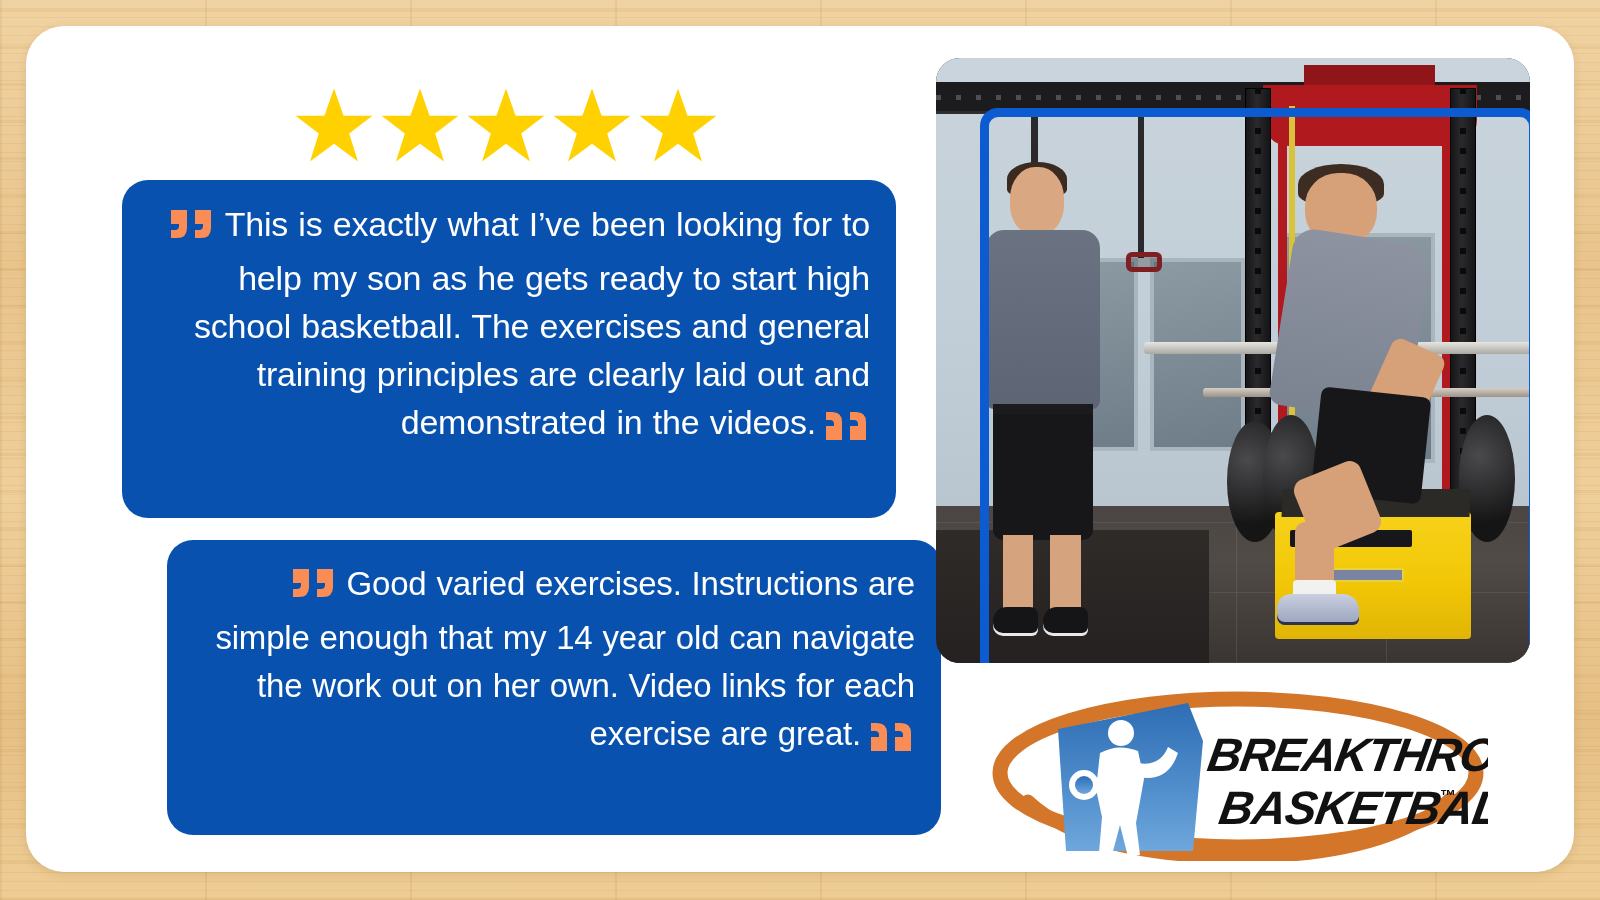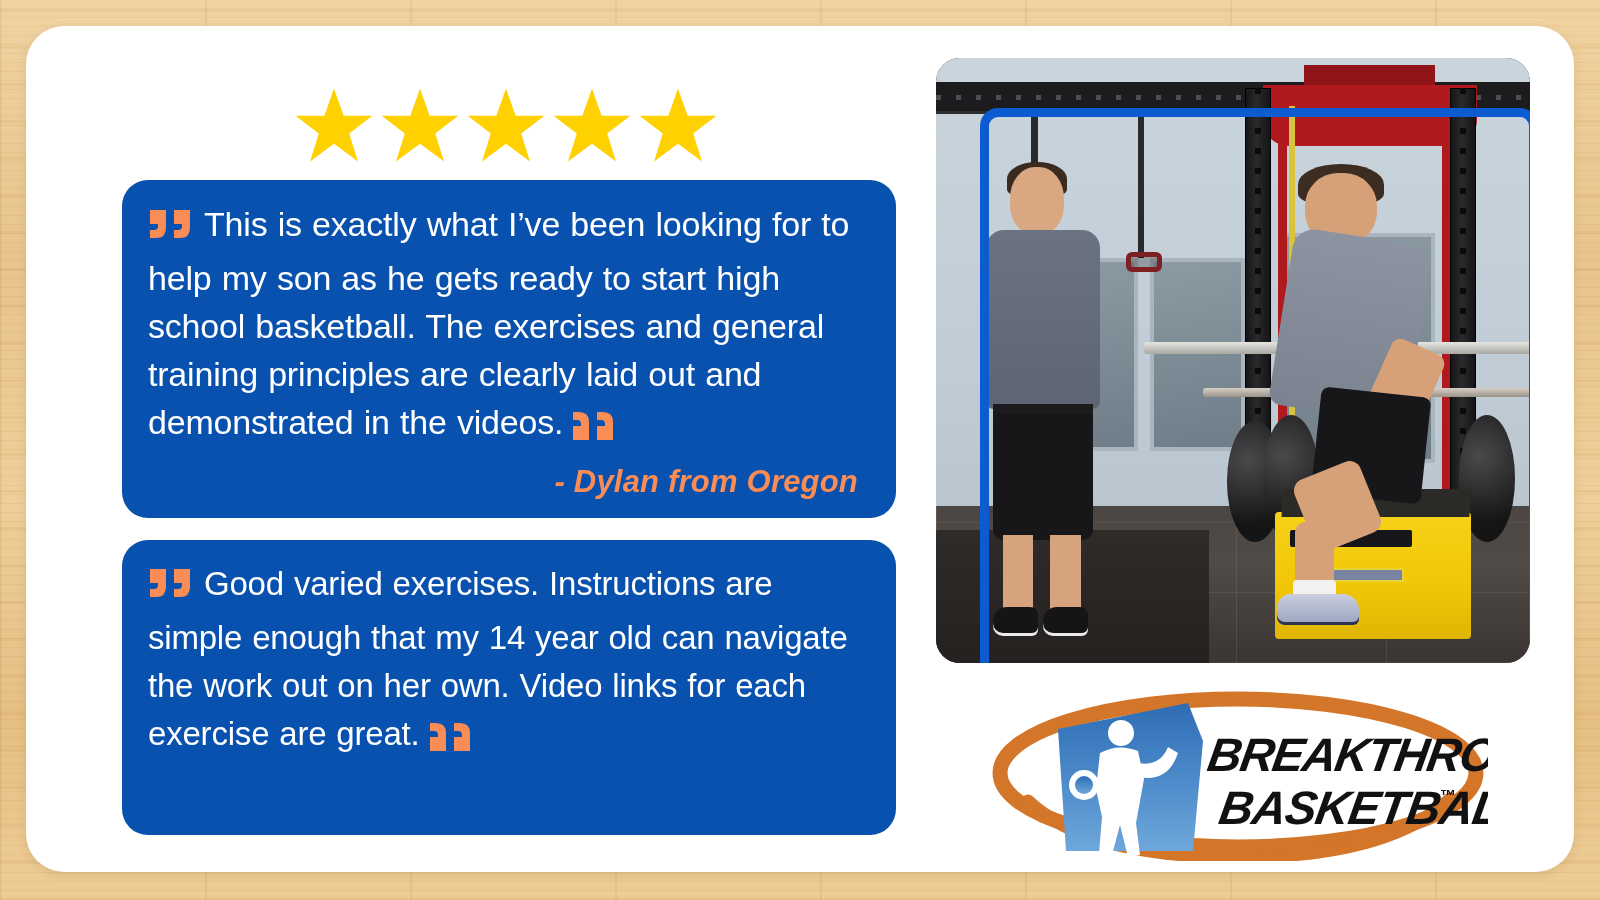--- a/index.html
+++ b/index.html
@@ -35,24 +35,24 @@
   .stars{ display:flex; justify-content:center; gap:6px; padding-top:30px; height:106px; }
   .star{ width:80px; height:78px; display:block; }
 
   .quote-box{
     position:absolute; left:26px; width:774px;
     background:#0851AE; border-radius:26px;
     padding:20px 26px 14px 26px;
     display:flex; flex-direction:column; justify-content:space-between;
   }
   #quote-box-0{ top:124px; height:338px; }
-  #quote-box-1{ top:484px; height:295px; }
+  #quote-box-1{ top:484px; height:295px;margin-left:45px; }
 
   .quote-text{
-    color:#ffffff; text-align:left;
+    color:#ffffff; text-align:right;
     font-size:34px; line-height:48px; font-weight:400;
     letter-spacing:-0.2px; word-spacing:1px;
     font-family:"Liberation Sans", sans-serif;
   }
   #quote-box-1 .quote-text{ font-size:33px; line-height:48px; }
 
   .attrib{
     color:#FA8C55; text-align:right; font-style:italic; font-weight:bold;
     font-size:31px; letter-spacing:0.2px; padding-right:12px;
   }
@@ -226,21 +226,20 @@
             <path d="M2 4 h16 v18 q0 10 -10 10 h-6 v-8 h4 q4 0 4 -4 v-2 h-8 z" fill="#FA8C55"></path>
             <path d="M26 4 h16 v18 q0 10 -10 10 h-6 v-8 h4 q4 0 4 -4 v-2 h-8 z" fill="#FA8C55"></path>
           </svg>
         </span><span id="t1-text">This is exactly what I’ve been looking for to help my son as he gets ready to start high school basketball. The exercises and general training principles are clearly laid out and demonstrated in the videos.</span><span class="qm close">
           <svg width="46" height="36" viewBox="0 0 46 36" aria-hidden="true">
             <path d="M2 32 h16 v-18 q0 -10 -10 -10 h-6 v8 h4 q4 0 4 4 v2 h-8 z" fill="#FA8C55"></path>
             <path d="M26 32 h16 v-18 q0 -10 -10 -10 h-6 v8 h4 q4 0 4 4 v2 h-8 z" fill="#FA8C55"></path>
           </svg>
         </span>
       </div>
-      <div class="attrib">- Dylan from Oregon</div>
     </div>
 
     <div class="quote-box" id="quote-box-1">
       <div class="quote-text">
         <span class="qm open">
           <svg width="46" height="36" viewBox="0 0 46 36" aria-hidden="true">
             <path d="M2 4 h16 v18 q0 10 -10 10 h-6 v-8 h4 q4 0 4 -4 v-2 h-8 z" fill="#FA8C55"></path>
             <path d="M26 4 h16 v18 q0 10 -10 10 h-6 v-8 h4 q4 0 4 -4 v-2 h-8 z" fill="#FA8C55"></path>
           </svg>
         </span><span id="t2-text">Good varied exercises. Instructions are simple enough that my 14 year old can navigate the work out on her own. Video links for each exercise are great.</span><span class="qm close">

